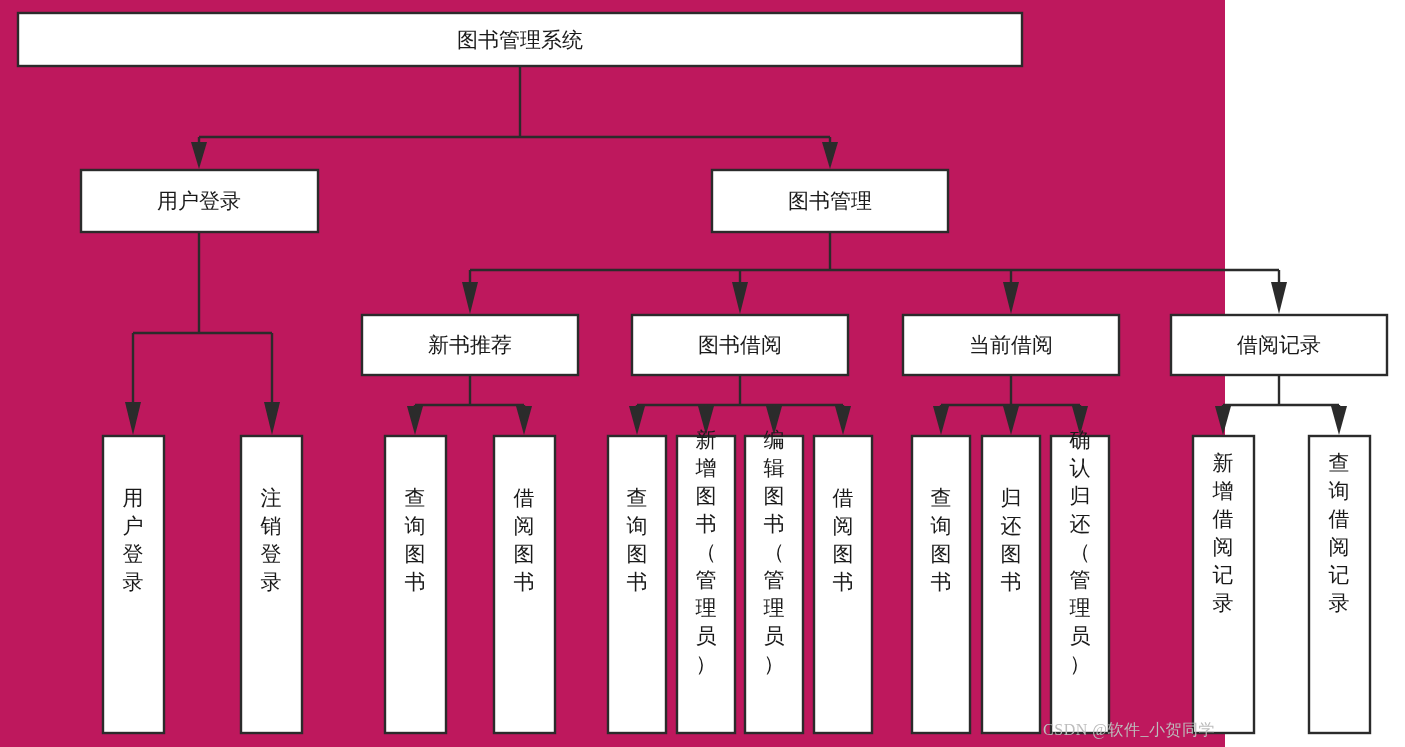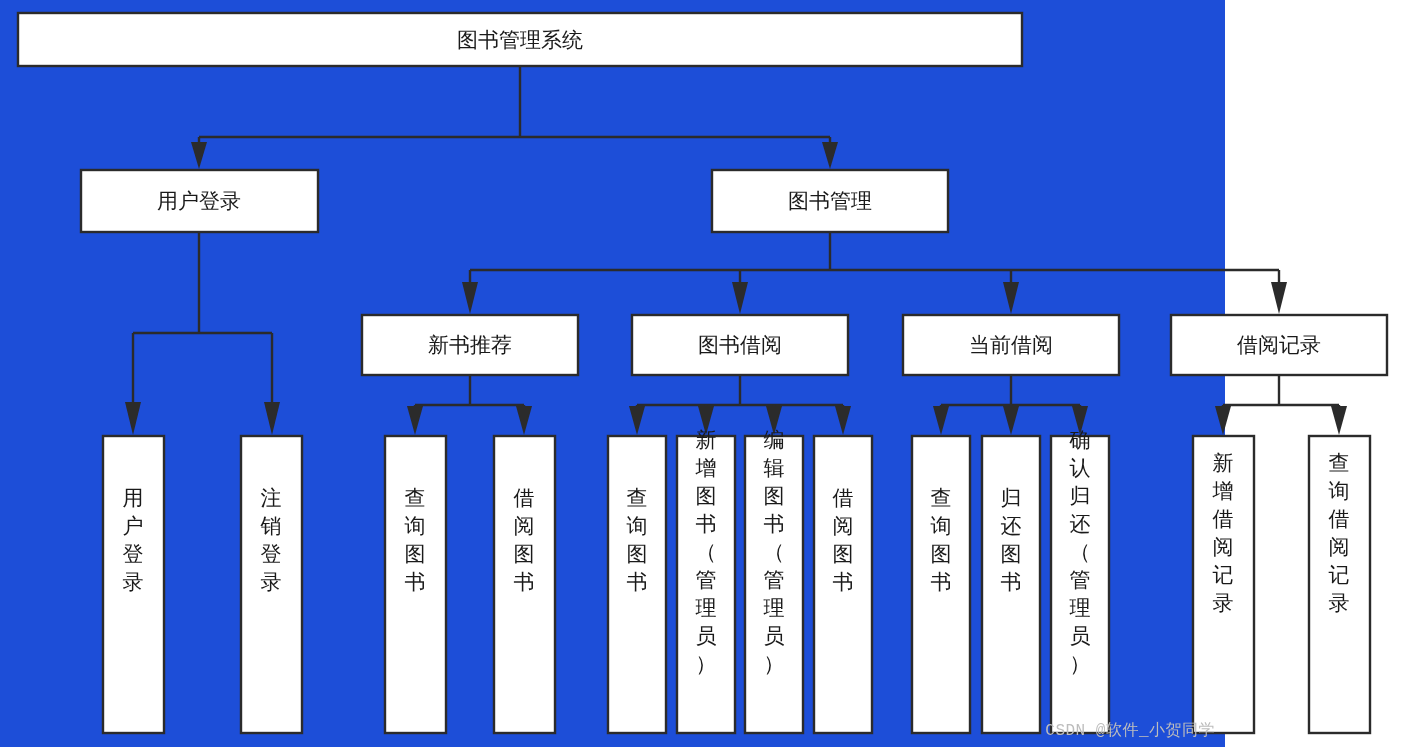--- a/index.html
+++ b/index.html
@@ -10,21 +10,21 @@
   body {
     width: 1405px;
     height: 747px;
     font-family: "DejaVu Sans", "Liberation Sans", sans-serif;
     overflow: hidden;
   }
   #diagram-root {
     position: relative;
     width: 1225px;
     height: 747px;
-    background: #1d4ed8;
+    background: #be185d;
   }
   svg.flow {
     position: absolute;
     left: 0;
     top: 0;
     width: 1405px;
     height: 747px;
     display: block;
   }
   .node-box {
@@ -52,21 +52,21 @@
     stroke-linecap: butt;
   }
   .edge-arrow {
     fill: #2b2b2b;
     stroke: none;
   }
   .watermark {
     position: absolute;
     right: 10px;
     bottom: 6px;
-    font-family: Liberation Mono, monospace;
+    font-family: Liberation Serif, serif;
     font-size: 16px;
     color: #bdbdbd;
     letter-spacing: 0.5px;
     white-space: nowrap;
     pointer-events: none;
   }
 </style>
 </head>
 <body>
 

